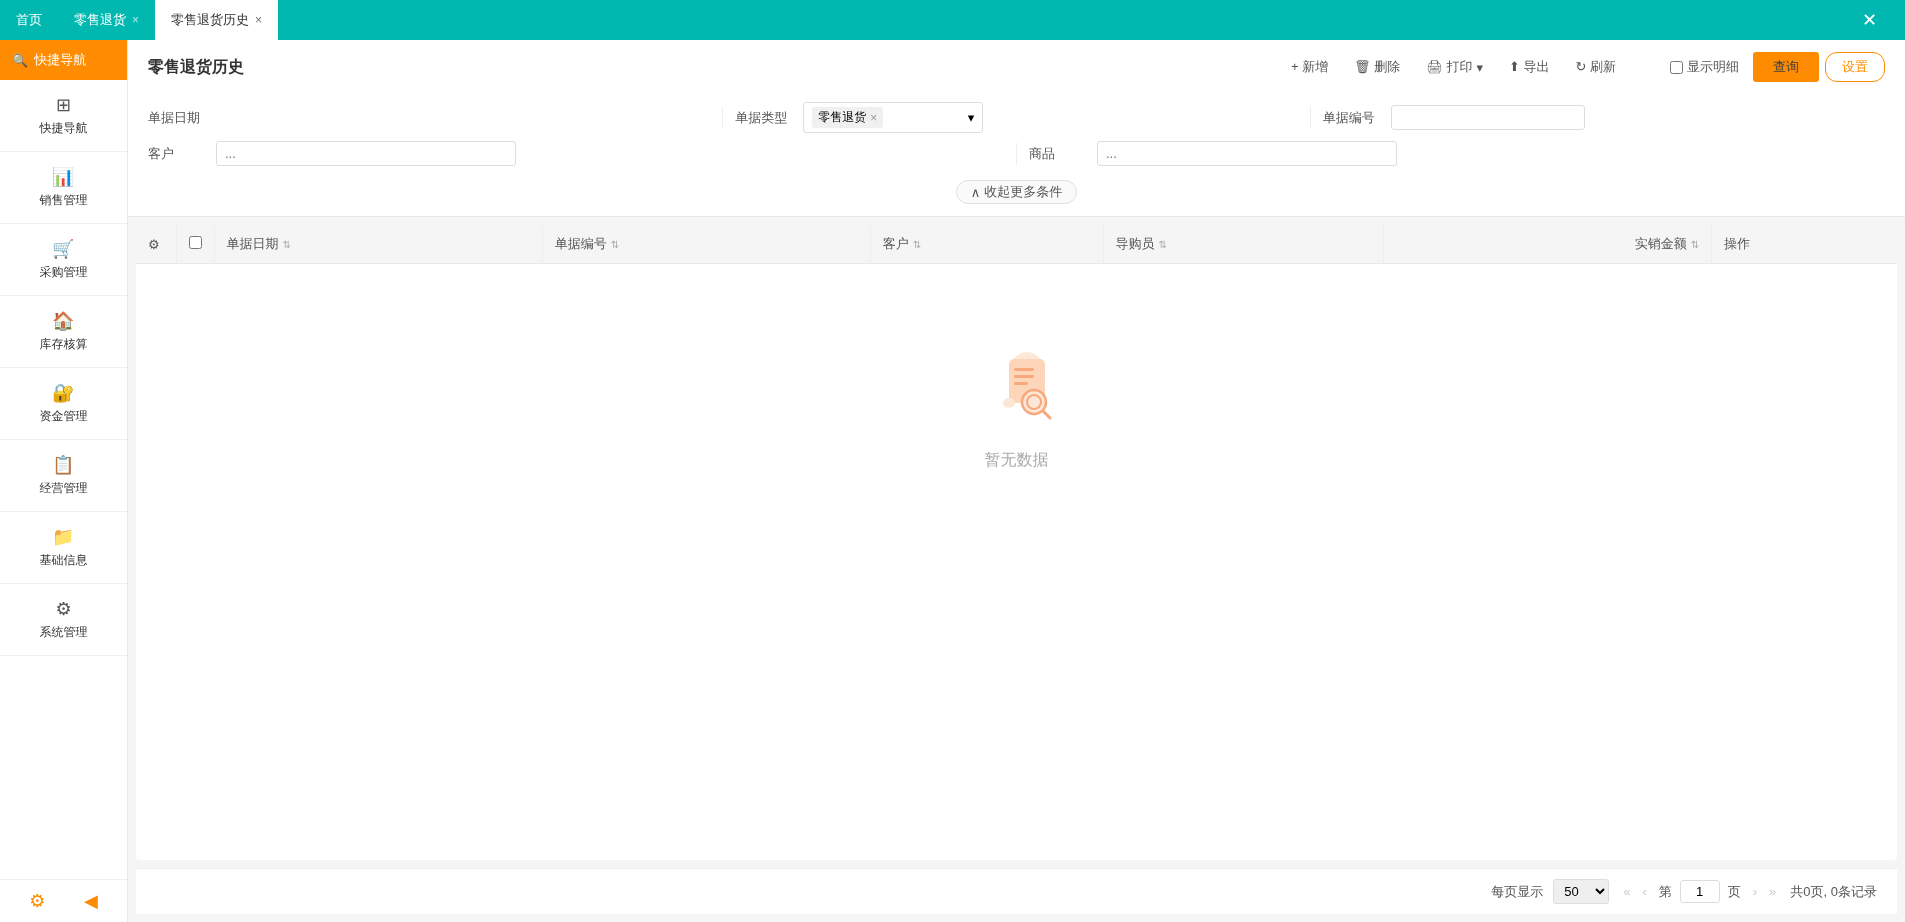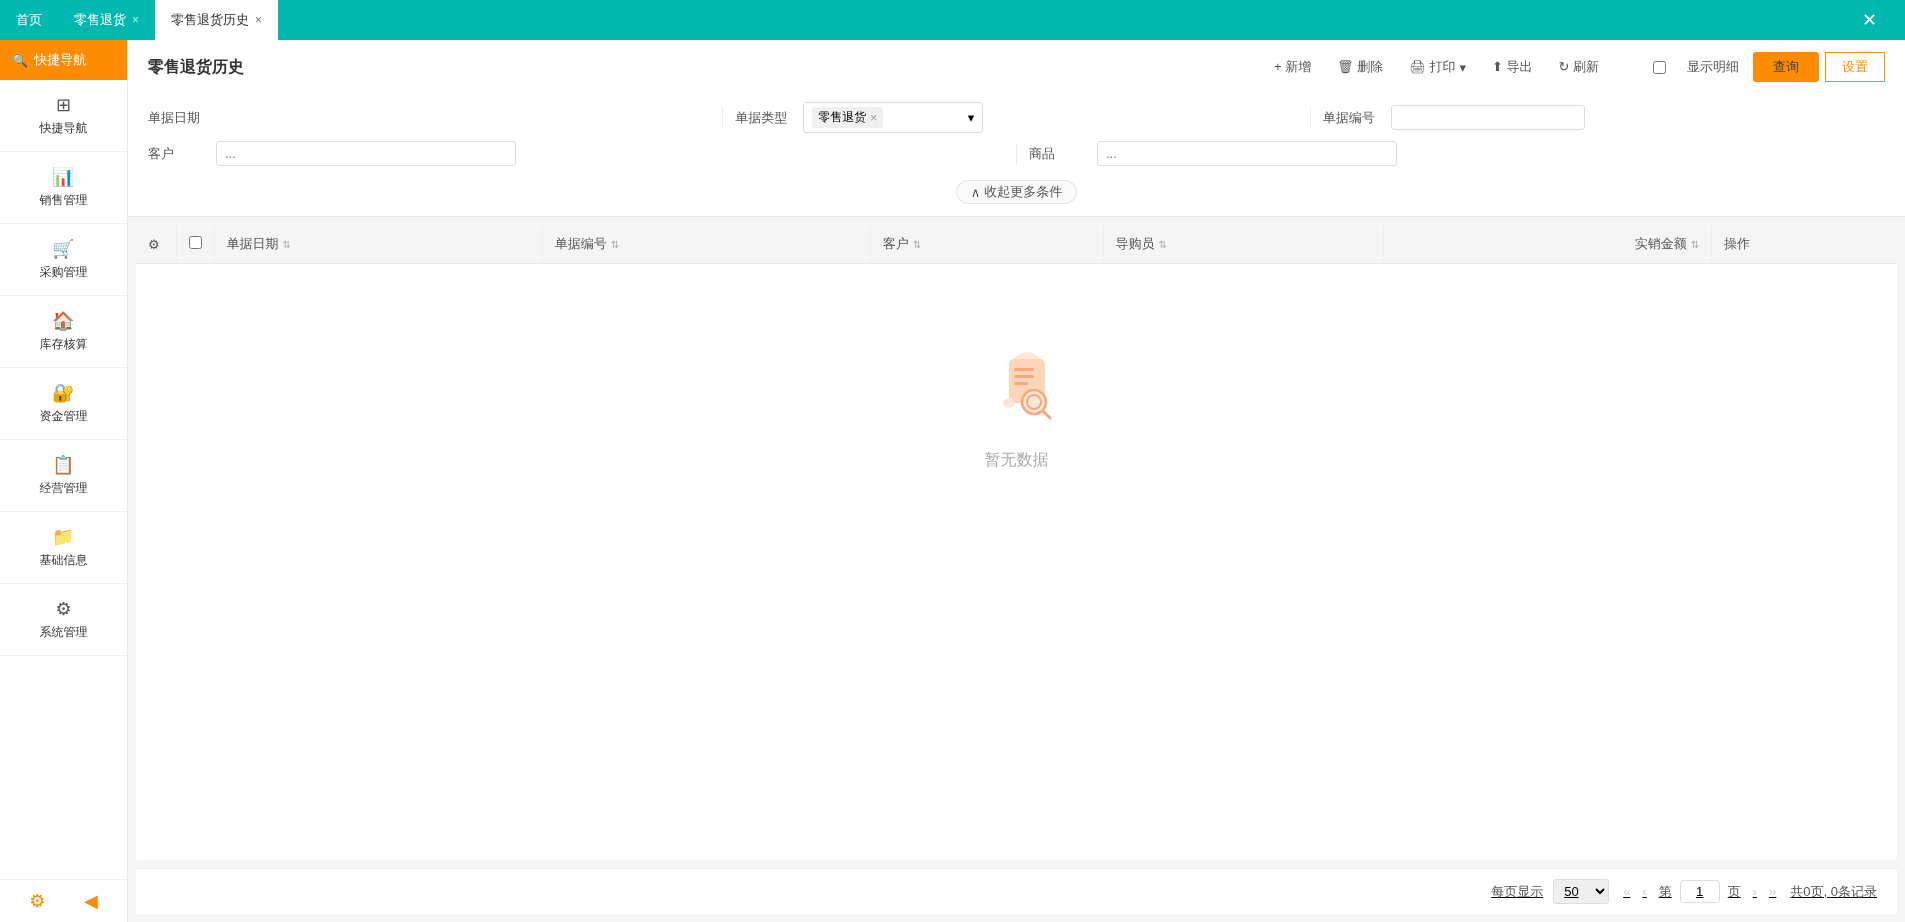--- a/index.html
+++ b/index.html
@@ -153,28 +153,28 @@
       border: none;
       border-radius: 3px;
       cursor: pointer;
       font-size: 13px;
     }
     .btn-settings {
       background: #fff;
       color: #ff8c00;
       border: 1px solid #ff8c00;
       padding: 5px 16px;
-      border-radius: 0;
+      border-radius: 12px;
       cursor: pointer;
       font-size: 13px;
     }
     .display-detail-cb {
       display: flex;
       align-items: center;
-      gap: 21px;
+      gap: 4px;
       font-size: 13px;
       color: #555;
       cursor: pointer;
       padding-left: 36px;
     }
 
     
     .filter-section {
       padding: 8px 0;
     }
@@ -329,21 +329,20 @@
       display: flex;
       align-items: center;
       justify-content: flex-end;
       padding: 10px 20px;
       background: #fff;
       border-top: 1px solid #eee;
       font-size: 13px;
       gap: 10px;
       flex-shrink: 0;
       margin: 0 8px 8px 8px;
-      text-decoration: underline;
     }
     .pagination-label { color: #555; }
     .pagination-select {
       border: 1px solid #ddd;
       border-radius: 3px;
       padding: 3px 6px;
       font-size: 13px;
     }
     .pagination-nav {
       display: flex;

